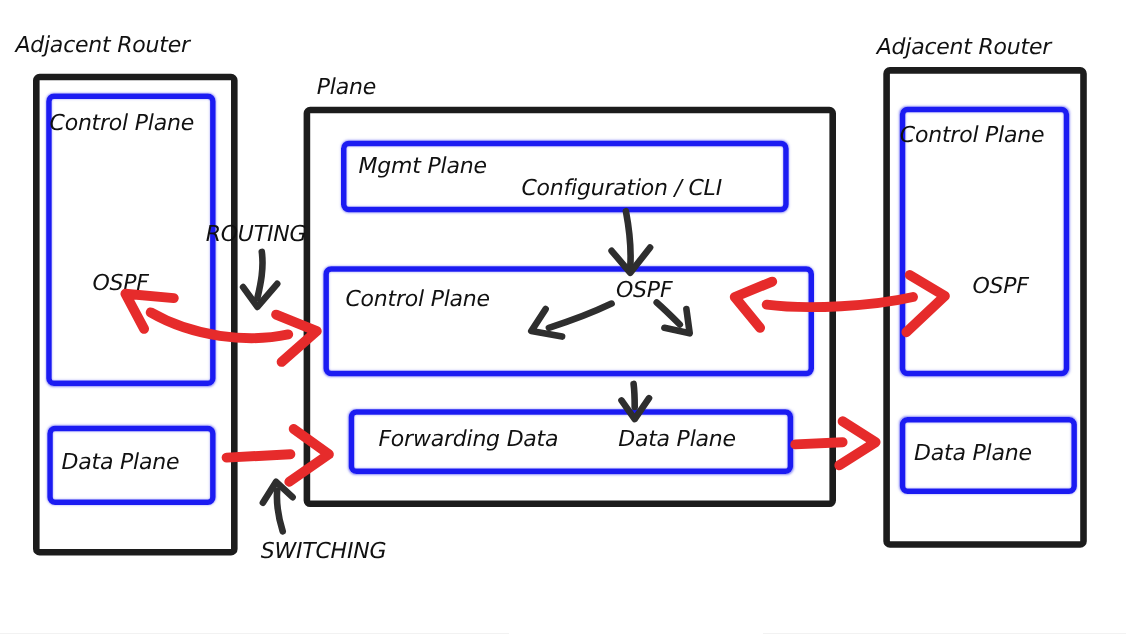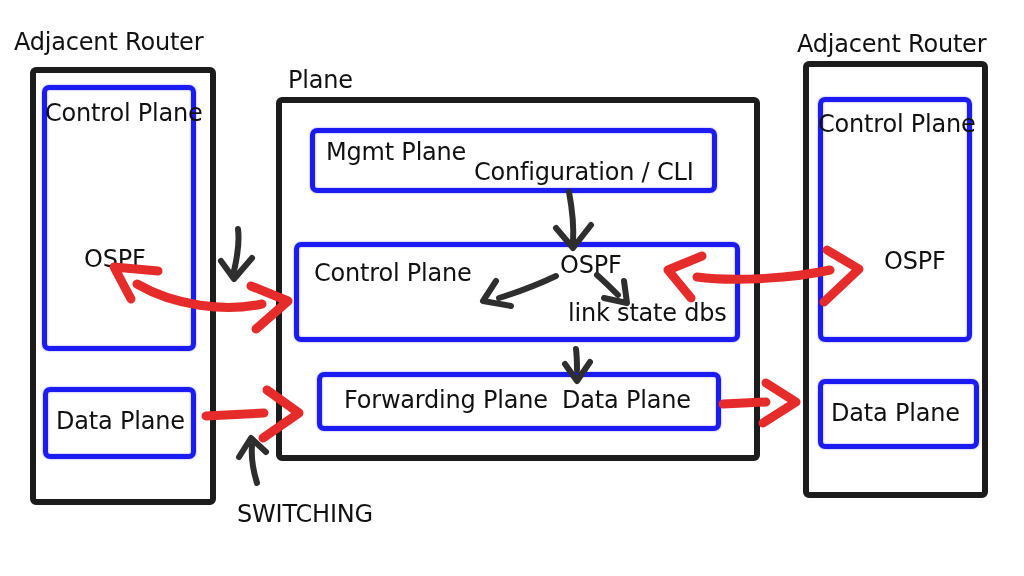--- a/index.html
+++ b/index.html
@@ -19,22 +19,22 @@
   .black-box{
     position:absolute;border:6px solid var(--box-black);border-radius:6px;
     box-sizing:border-box;background:transparent;
   }
   .blue-box{
     position:absolute;border:5px solid var(--plane-blue);border-radius:7px;
     box-sizing:border-box;background:transparent;
     box-shadow:0 0 2px rgba(27,27,242,.5), inset 0 0 2px rgba(27,27,242,.5);
   }
   .t{
-    position:absolute;font-size:24px;line-height:1.15;white-space:nowrap;
-    color:var(--ink);letter-spacing:-0.2px;
+    position:absolute;font-size:20px;line-height:1.15;white-space:nowrap;
+    color:var(--ink);letter-spacing:-0.2px;font-style:italic;
   }
   svg.arrows{position:absolute;left:0;top:0;z-index:40;pointer-events:none;}
   .t{z-index:30;}
   .blue-box{z-index:20;}
   .black-box{z-index:10;}
   .red-stroke{stroke:var(--arrow-red);stroke-width:9;fill:none;stroke-linecap:round;stroke-linejoin:round;}
   .black-stroke{stroke:var(--arrow-black);stroke-width:6;fill:none;stroke-linecap:round;stroke-linejoin:round;}
 </style>
 </head>
 <body>
@@ -52,35 +52,35 @@
   <div class="t" style="left:288px;top:67px;">Plane</div>
   <div class="black-box" style="left:276px;top:97px;width:484px;height:364px;"></div>
 
   <div class="blue-box" style="left:310px;top:128px;width:407px;height:65px;"></div>
   <div class="t" style="left:474px;top:159px;">Configuration / CLI</div>
   <div class="t" style="left:326px;top:139px;">Mgmt Plane</div>
 
   <div class="blue-box" style="left:294px;top:242px;width:446px;height:100px;"></div>
   <div class="t" style="left:314px;top:260px;">Control Plane</div>
   <div class="t" style="left:560px;top:252px;">OSPF</div>
-  <div class="t" style="left:568px;top:300px;">link state dbs</div>
 
   <div class="blue-box" style="left:317px;top:372px;width:404px;height:59px;"></div>
-  <div class="t" style="left:344px;top:387px;">Forwarding Plane</div>
+  <div class="t" style="left:344px;top:387px;">Forwarding Data</div>
   <div class="t" style="left:562px;top:387px;">Data Plane</div>
 
   <div class="t" style="left:797px;top:31px;">Adjacent Router</div>
   <div class="black-box" style="left:803px;top:61px;width:185px;height:437px;"></div>
   <div class="blue-box" style="left:818px;top:97px;width:154px;height:245px;"></div>
   <div class="t" style="left:818px;top:111px;">Control Plane</div>
   <div class="t" style="left:884px;top:248px;">OSPF</div>
   <div class="blue-box" style="left:818px;top:379px;width:161px;height:70px;"></div>
   <div class="t" style="left:831px;top:400px;">Data Plane</div>
 
-  <div class="t" style="left:237px;top:501px;">SWITCHING</div>
+  <div class="t" style="left:187px;top:201px;">ROUTING</div>
+  <div class="t" style="left:237px;top:489px;">SWITCHING</div>
 
   <svg class="arrows" width="1024" height="576" viewBox="0 0 1024 576">
 
     <g>
       <path class="black-stroke" d="M238,229 C240,244 237,258 234,271"></path>
       <path class="black-stroke" d="M221,261 L234,279 L252,258"></path>
     </g>
 
     <g>
       <path class="black-stroke" d="M569,192 C572,208 574,226 573,242"></path>

